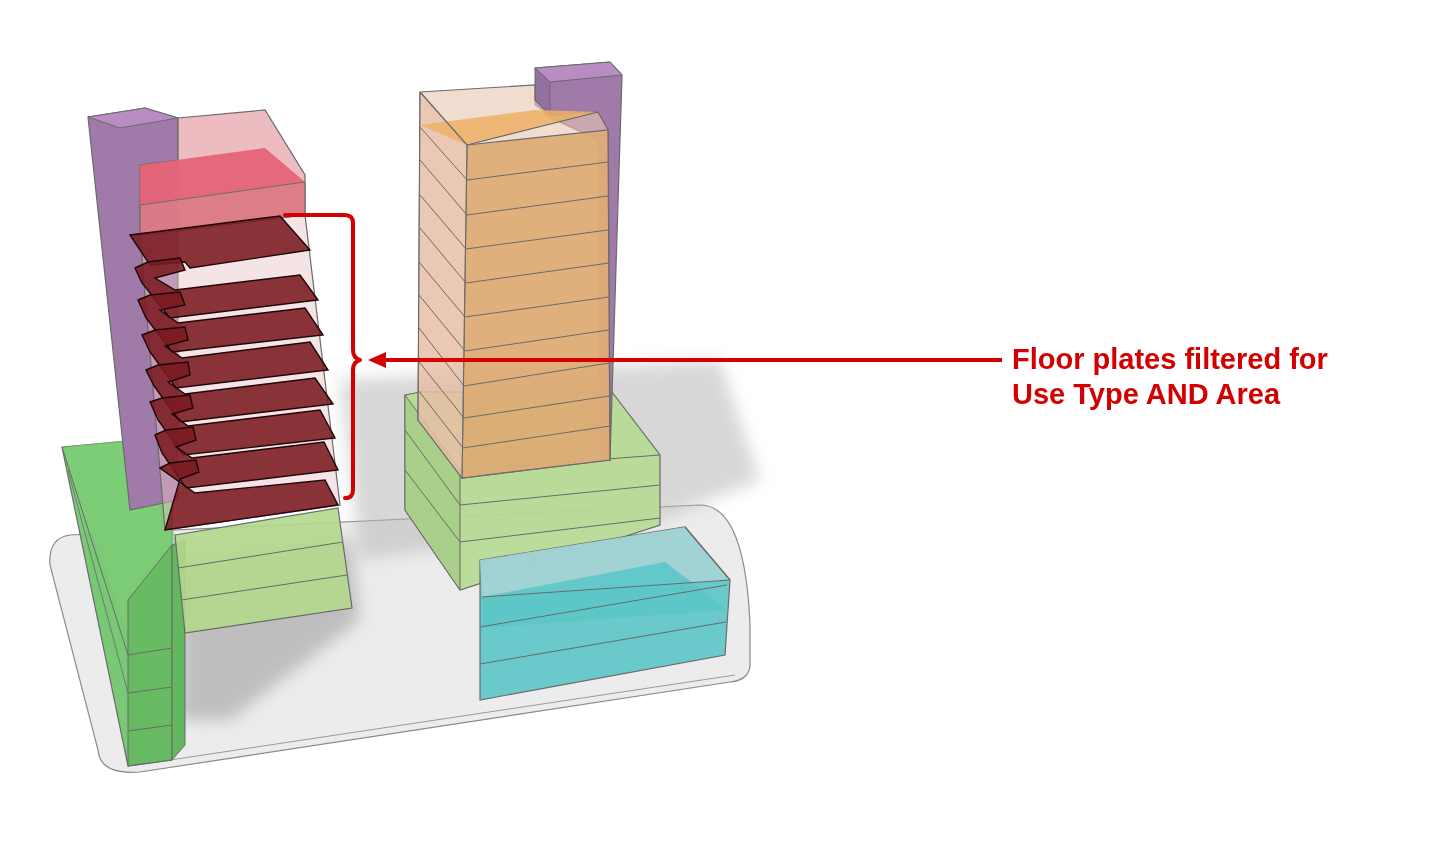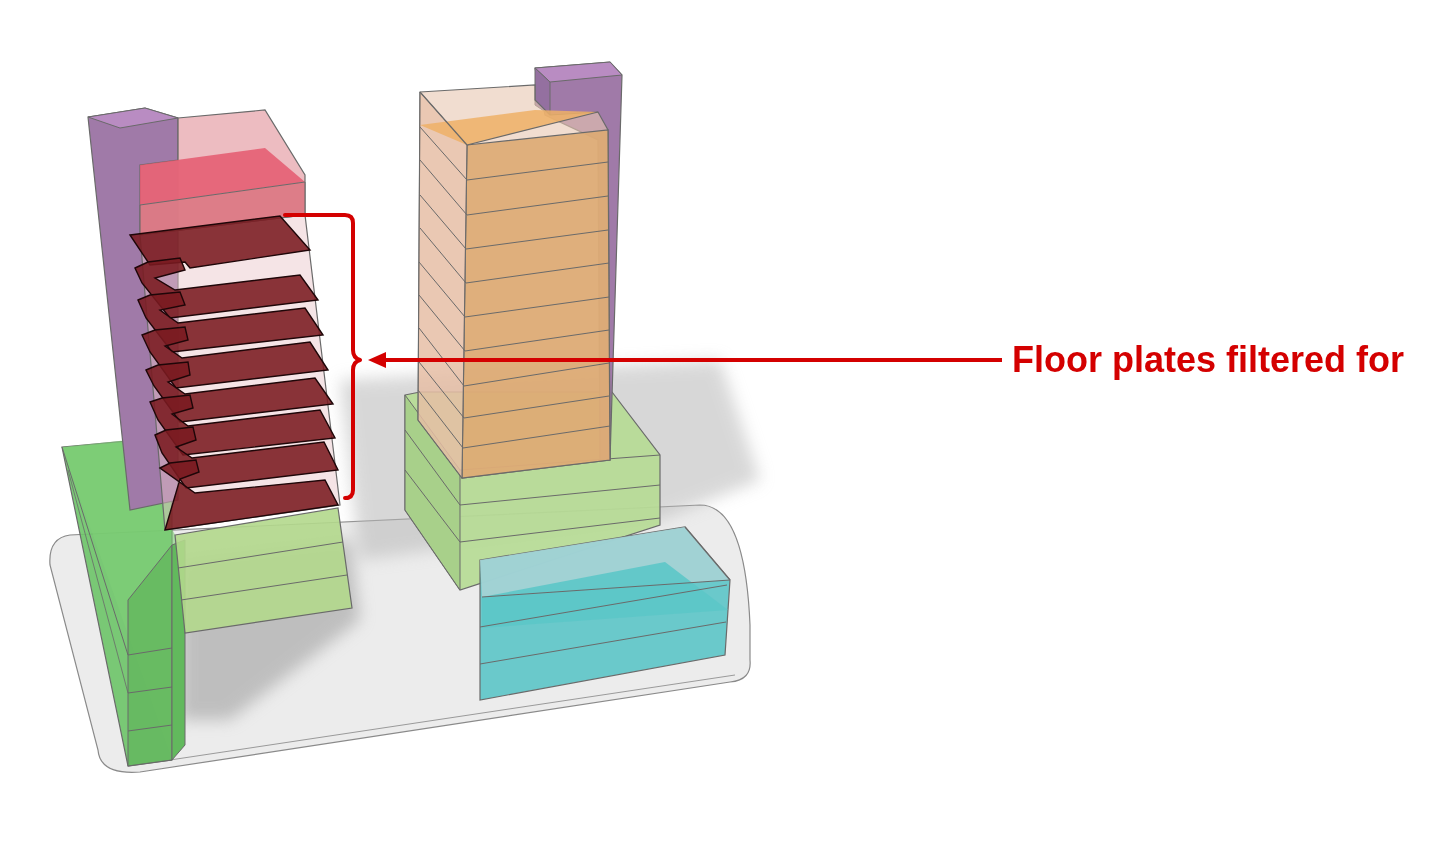--- a/index.html
+++ b/index.html
@@ -1,20 +1,20 @@
 <!DOCTYPE html>
 <html><head>
 <meta charset="utf-8">
 <style>
   html, body { margin: 0; padding: 0; background: #ffffff; }
   body { width: 1437px; height: 850px; position: relative; overflow: hidden; font-family: "Liberation Sans", sans-serif; }
   #scene { position: absolute; left: 0; top: 0; width: 1437px; height: 850px; }
   .callout {
     position: absolute; left: 1012px; top: 342px;
-    color: #d40000; font-weight: bold; font-size: 36px; line-height: 35px;
+    color: #d40000; font-weight: bold; font-size: 29px; line-height: 35px;
     font-family: "Liberation Sans", sans-serif; letter-spacing: 0px;
   }
   .callout div { white-space: nowrap; }
 </style>
 </head>
 <body>
 
 <svg id="scene" viewBox="0 0 1437 850" xmlns="http://www.w3.org/2000/svg">
   <defs>
     <linearGradient id="shadowGrad" x1="0" y1="0" x2="1" y2="0">
@@ -124,13 +124,14 @@
     <path d="M285,215 L345,215 Q353,215 353,223 L353,350 Q353,358 360,360 Q353,362 353,370 L353,490 Q353,498 345,498 L348,498"></path>
   </g>
   <g>
     <line x1="382" y1="360" x2="1002" y2="360" stroke="#d40000" stroke-width="4"></line>
     <polygon points="368,360 386,352 386,368" fill="#d40000"></polygon>
   </g>
 </svg>
 
 <div class="callout">
   <div>Floor plates filtered for</div>
+  <div>Use Type AND Area</div>
 </div>
 
 </body></html>

